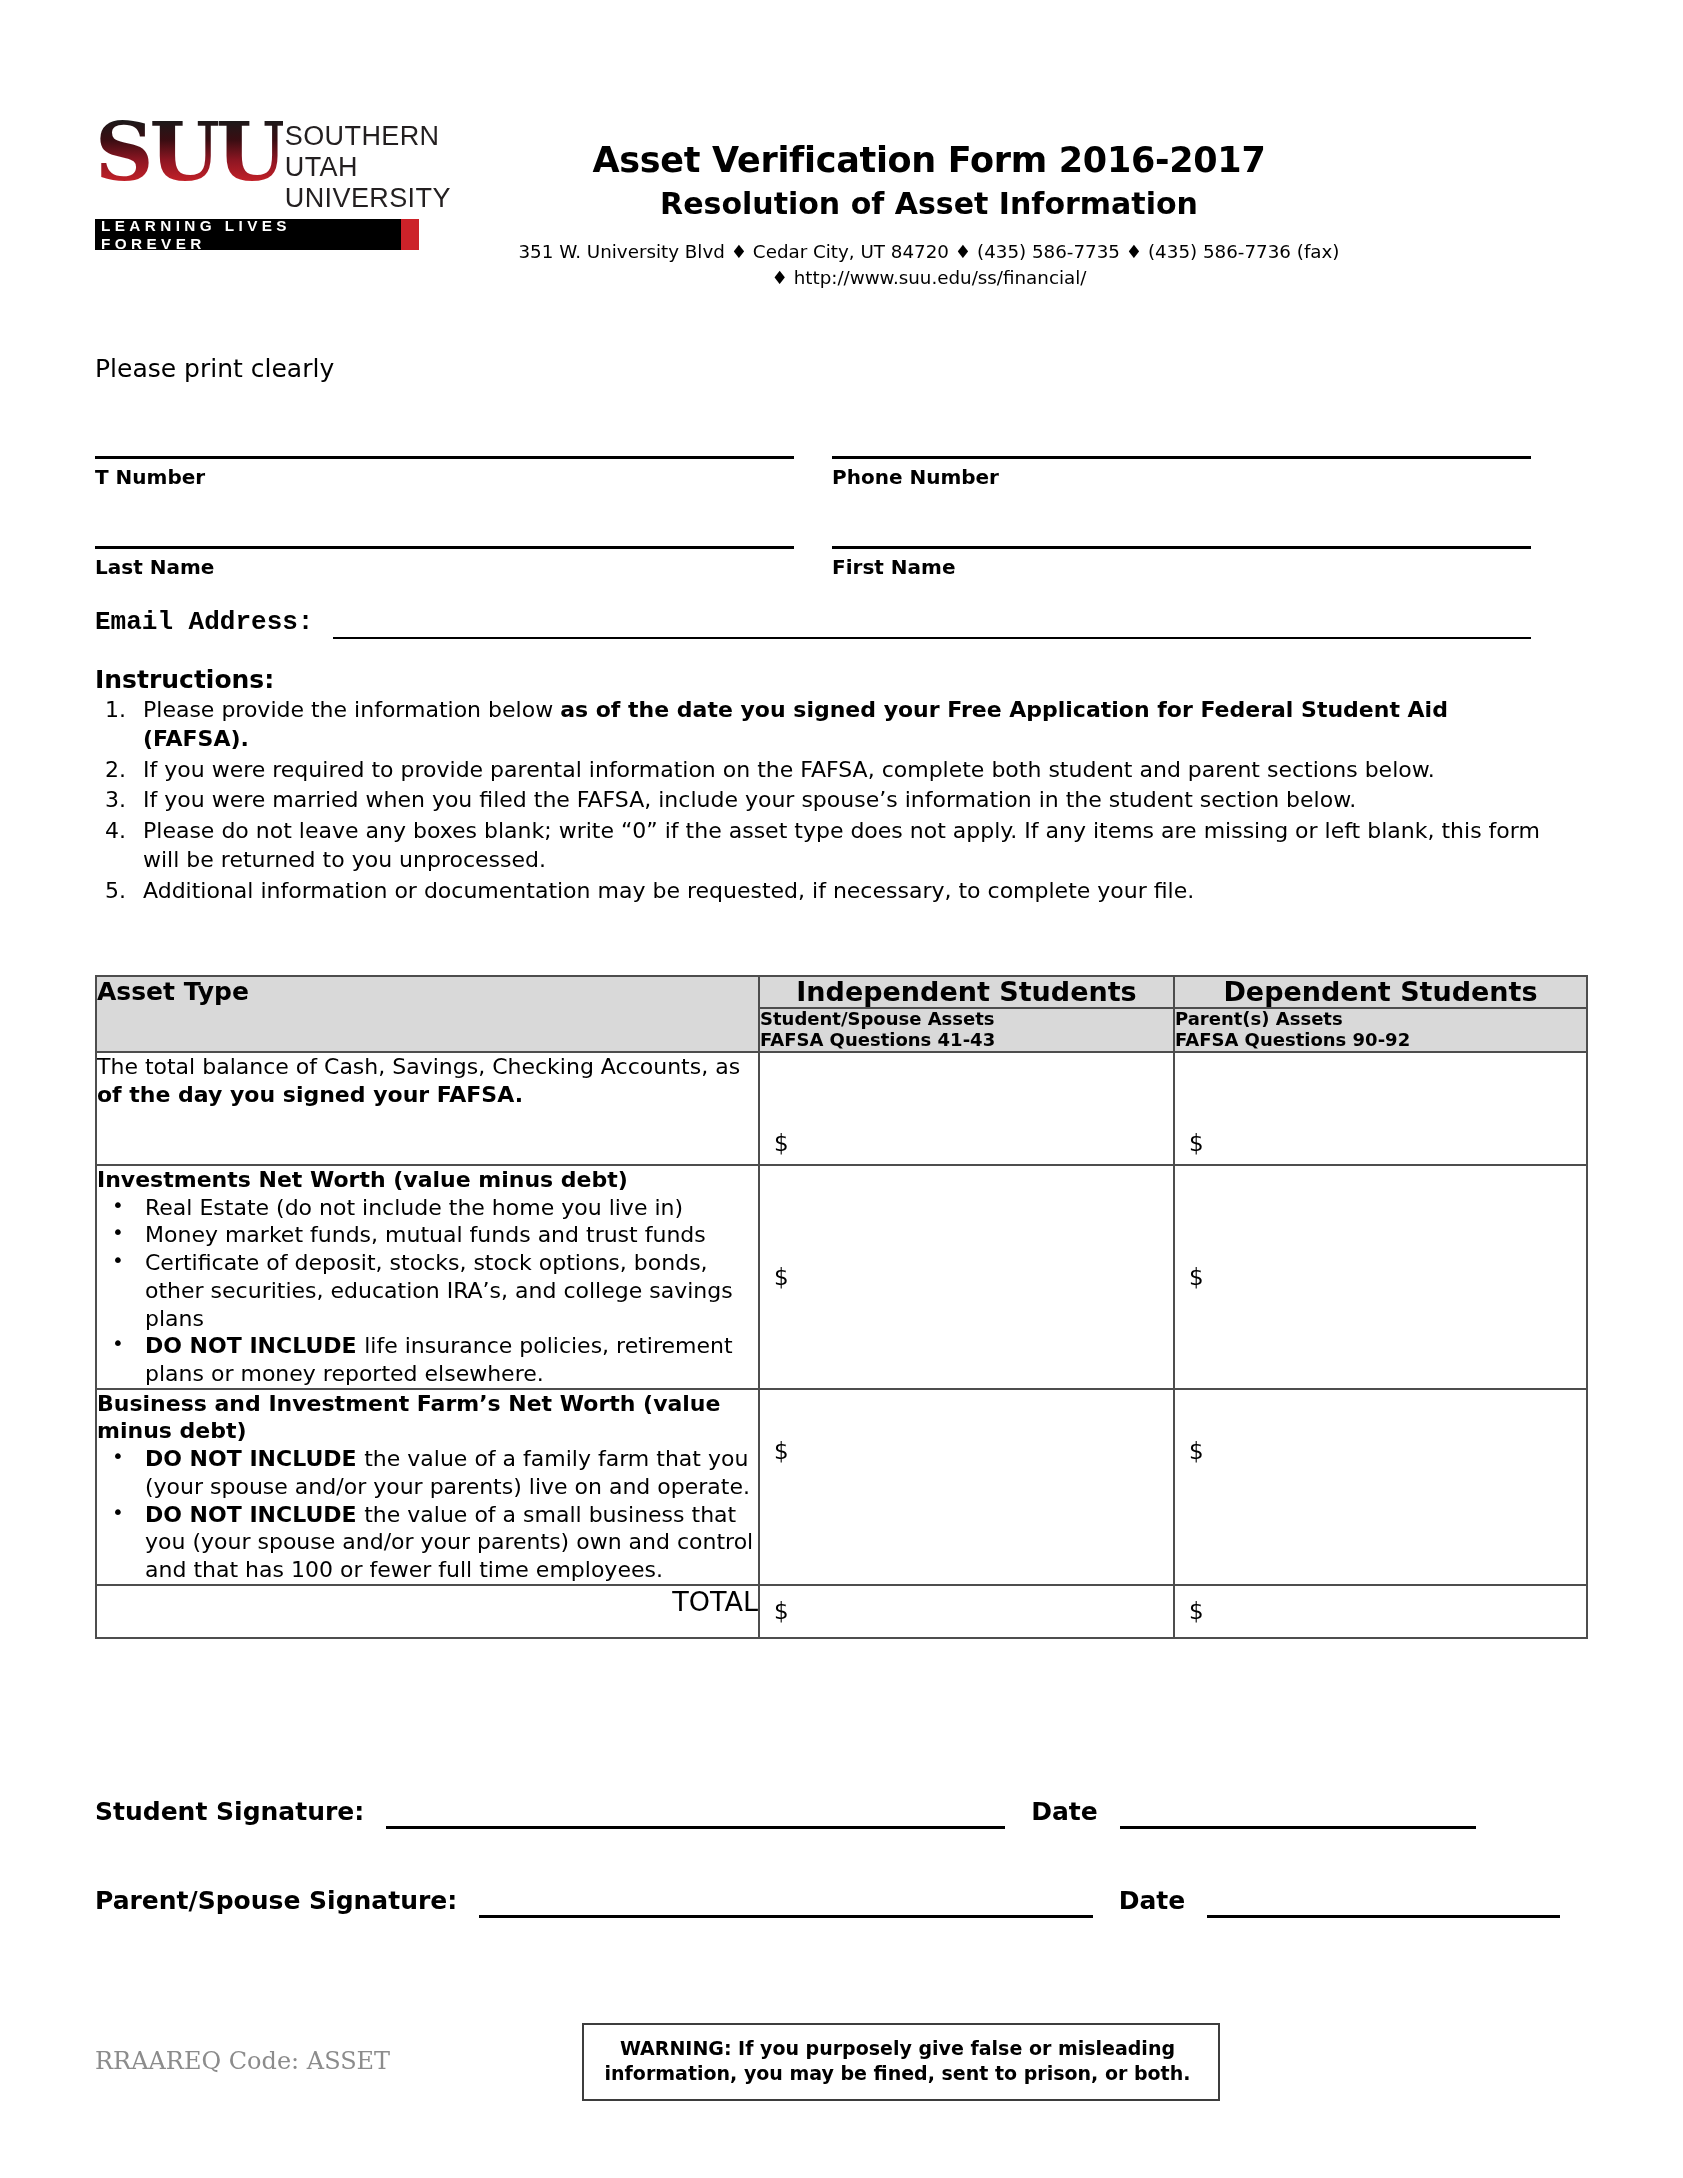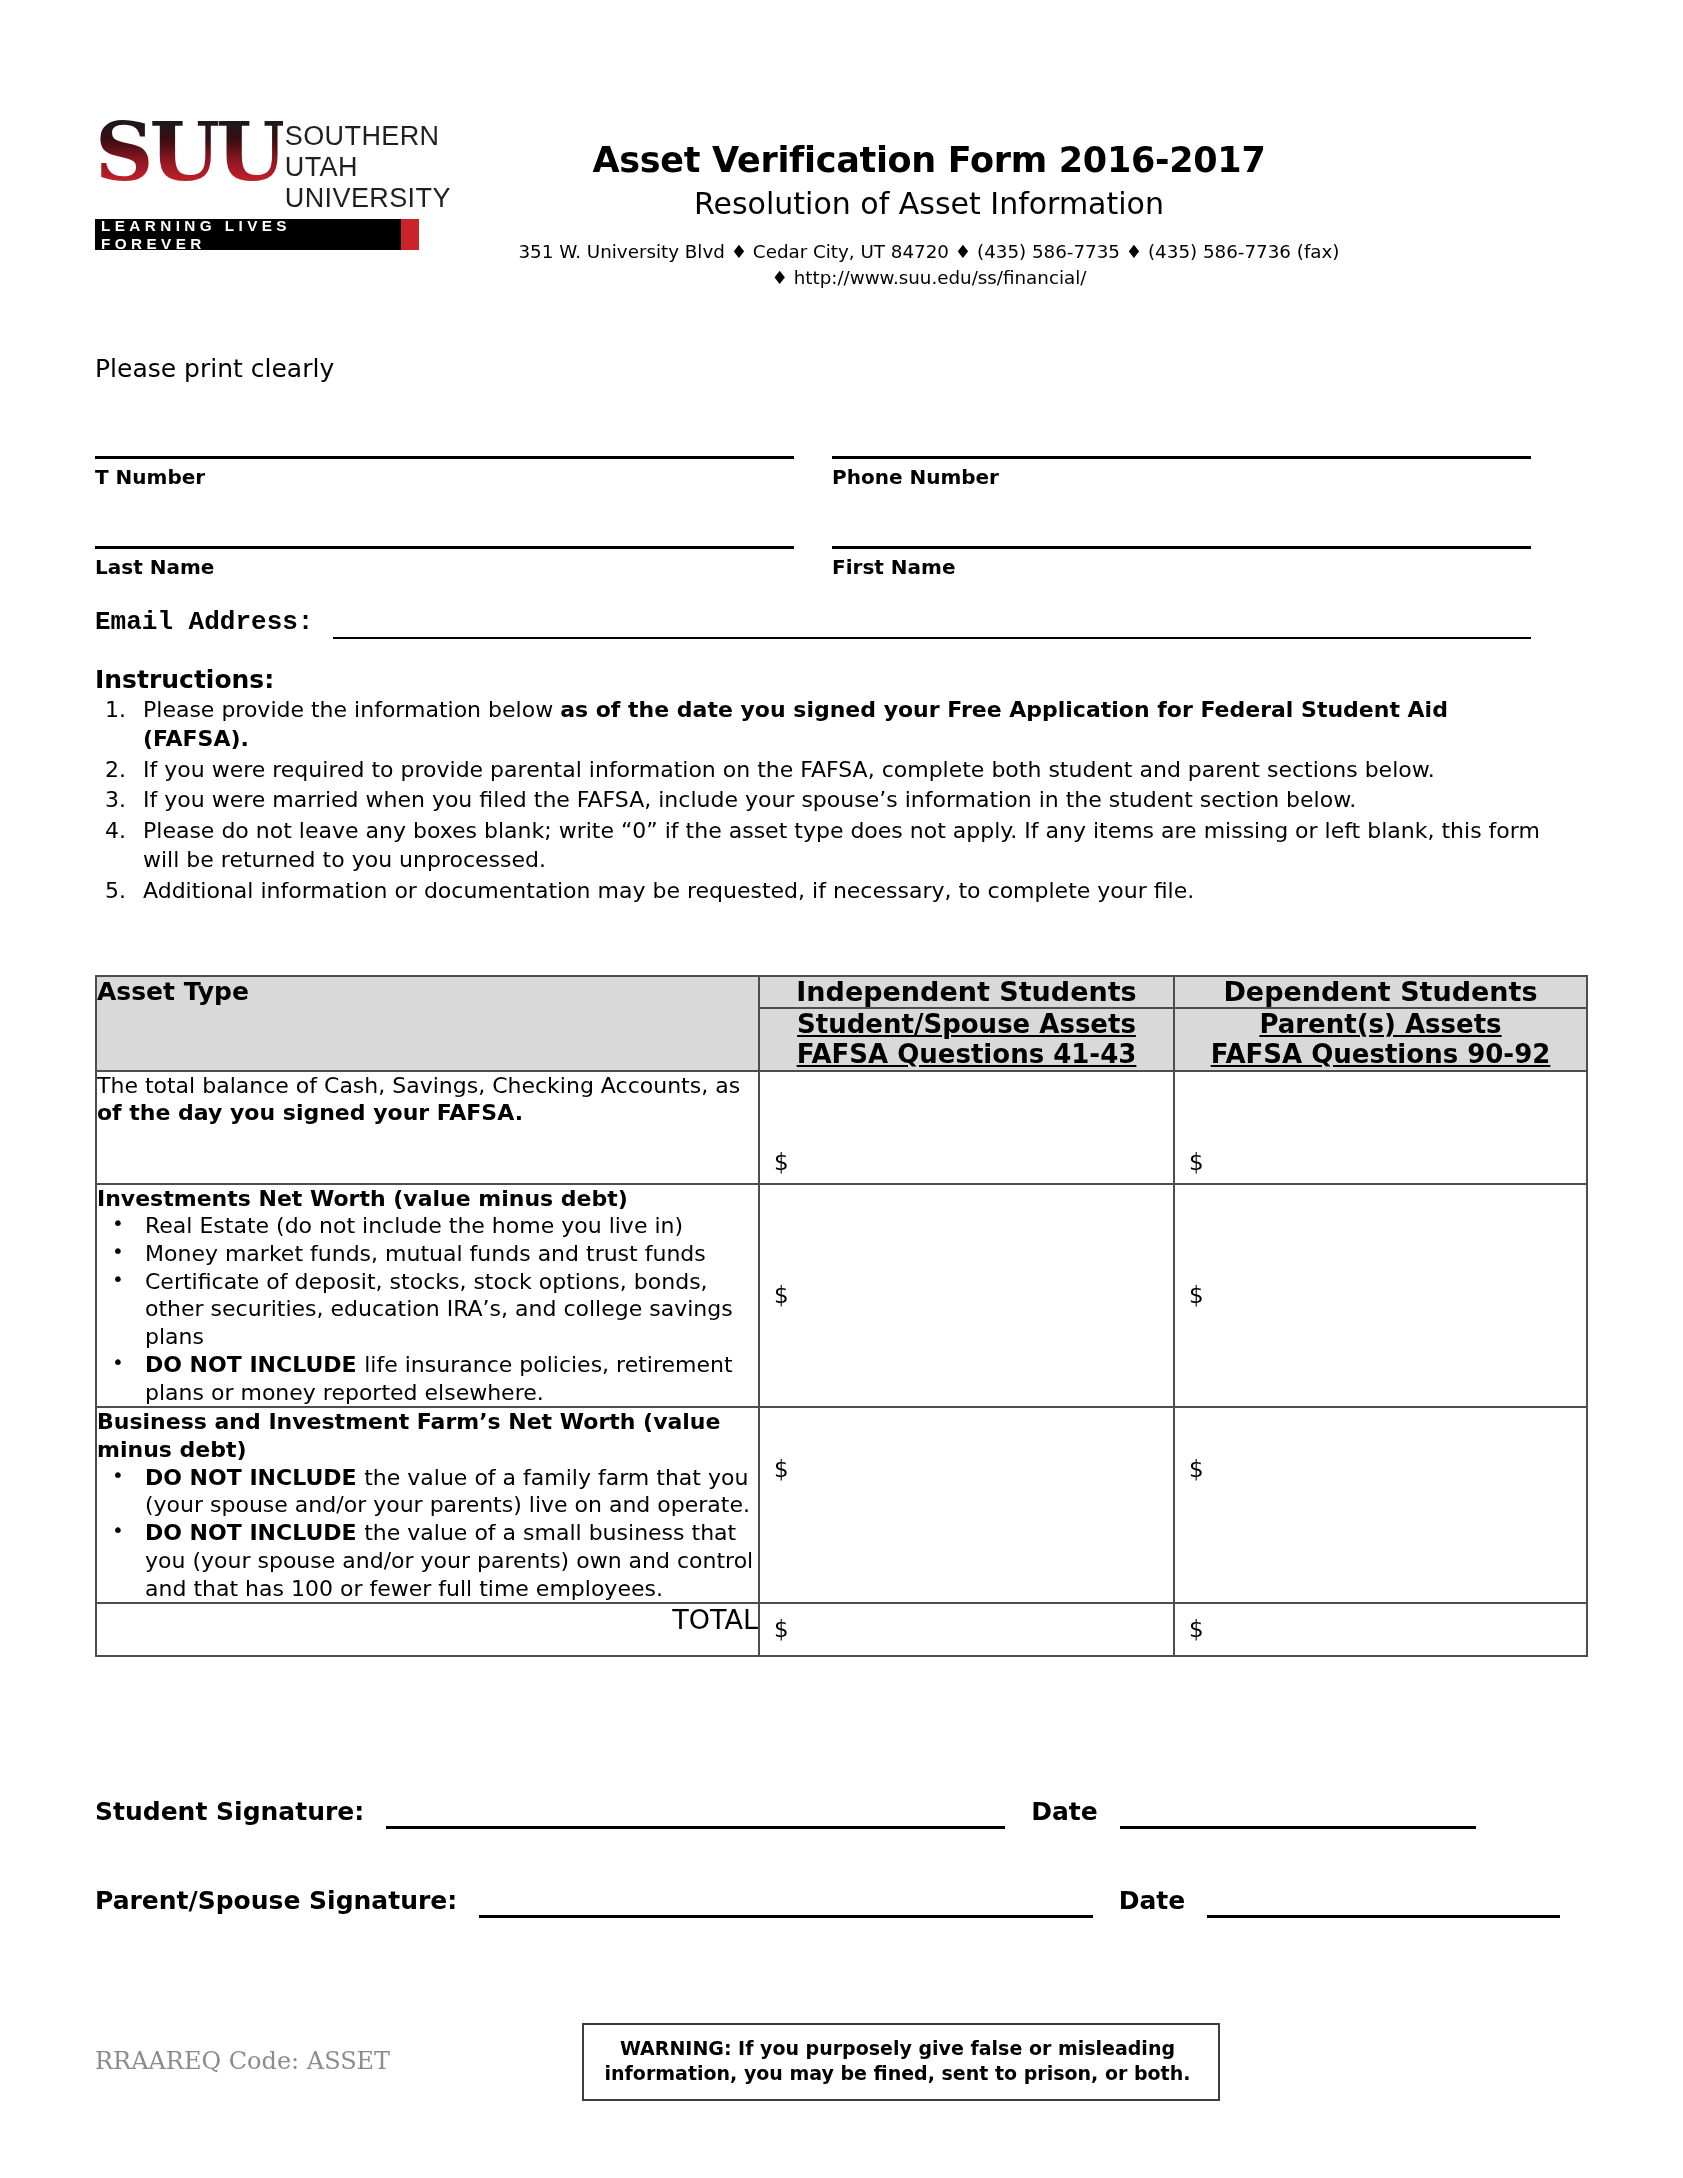--- a/index.html
+++ b/index.html
@@ -88,21 +88,21 @@
   }
   .doc-title {
     font-family: "DejaVu Sans", sans-serif;
     font-weight: bold;
     font-size: 35px;
     letter-spacing: -0.3px;
     line-height: 1.22;
   }
   .doc-subtitle {
     font-family: "DejaVu Sans", sans-serif;
-    font-weight: normal;
+    font-weight: bold;
     font-size: 30px;
     line-height: 1.3;
     margin-top: 2px;
   }
   .contact-line {
     font-family: "DejaVu Sans", sans-serif;
     font-size: 18.3px;
     line-height: 1.45;
     margin-top: 16px;
     text-align: center;
@@ -211,25 +211,23 @@
     font-family: "DejaVu Sans", sans-serif;
     font-weight: bold;
   }
   .hdr-top {
     text-align: center;
     font-size: 27px;
     padding: 6px 4px 5px 4px;
     line-height: 1.12;
   }
   .hdr-sub {
-    text-align: center;
-    font-size: 26px;
+    font-size: 18px;
     line-height: 1.16;
     padding: 3px 4px 7px 4px;
-    text-decoration: underline;
   }
   .hdr-asset-type {
     background: #d9d9d9;
     font-family: "DejaVu Sans", sans-serif;
     font-weight: bold;
     font-size: 25px;
     vertical-align: middle;
     padding: 10px 0 10px 20px;
   }
 

